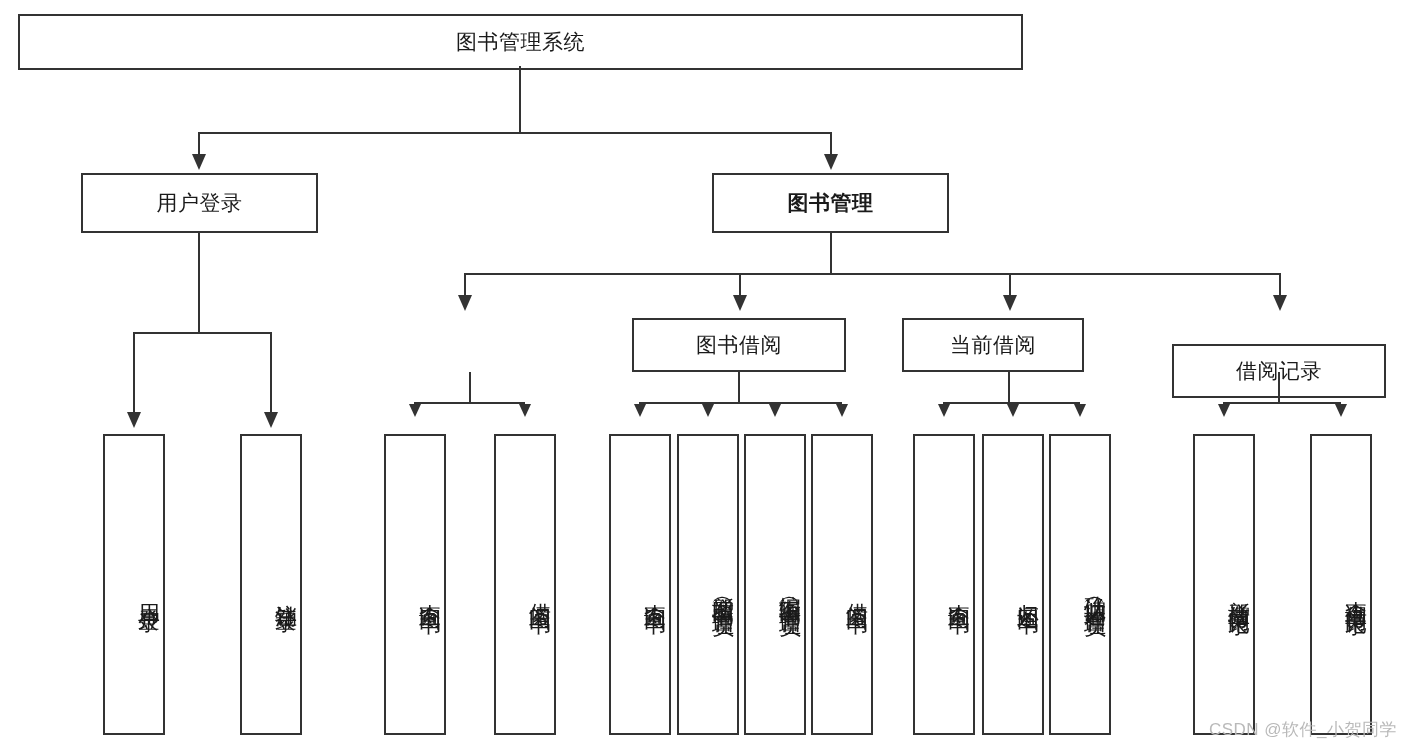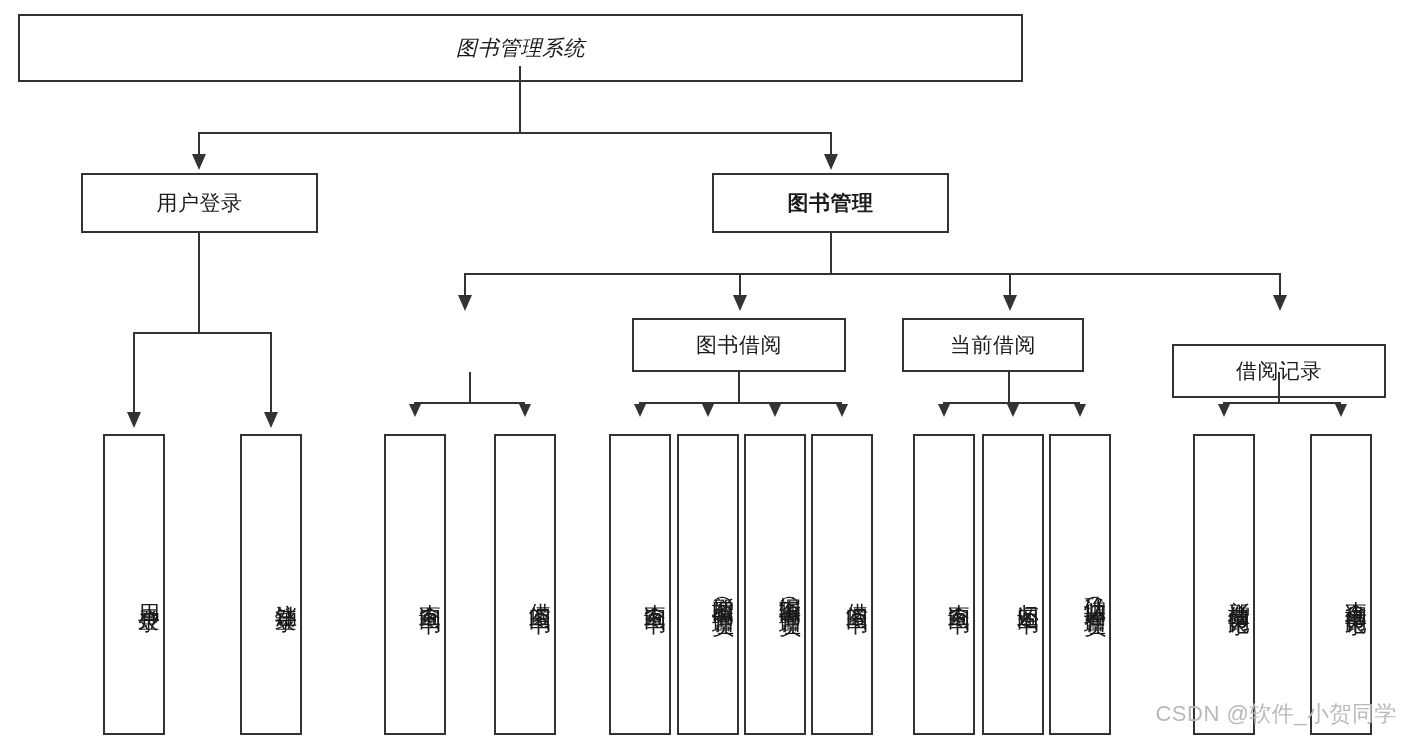--- a/index.html
+++ b/index.html
@@ -63,34 +63,34 @@
     border-top: 16px solid #333333;
   }
   .arrow.small {
     border-left-width: 6px;
     border-right-width: 6px;
     border-top-width: 13px;
   }
   .watermark {
     position: absolute;
     right: 8px;
-    bottom: 18px;
-    font-size: 22px;
+    bottom: 6px;
+    font-size: 17px;
     color: #b9b9b9;
     letter-spacing: 0.5px;
     white-space: nowrap;
     pointer-events: none;
   }
 </style>
 </head>
 <body>
 
 <div id="canvas">
 
-  <div class="node horiz" style="left:18px; top:14px; width:1005px; height:68px;font-style:italic;">
+  <div class="node horiz" style="left:18px; top:14px; width:1005px; height:56px;">
     <span>图书管理系统</span>
   </div>
 
   <div class="edge v" style="left:519px; top:66px; height:68px;"></div>
 
   <div class="edge h" style="left:198px; top:132px; width:634px;"></div>
 
   <div class="edge v" style="left:198px; top:132px; height:24px;"></div>
   <div class="arrow" style="left:192px; top:154px;"></div>
 

